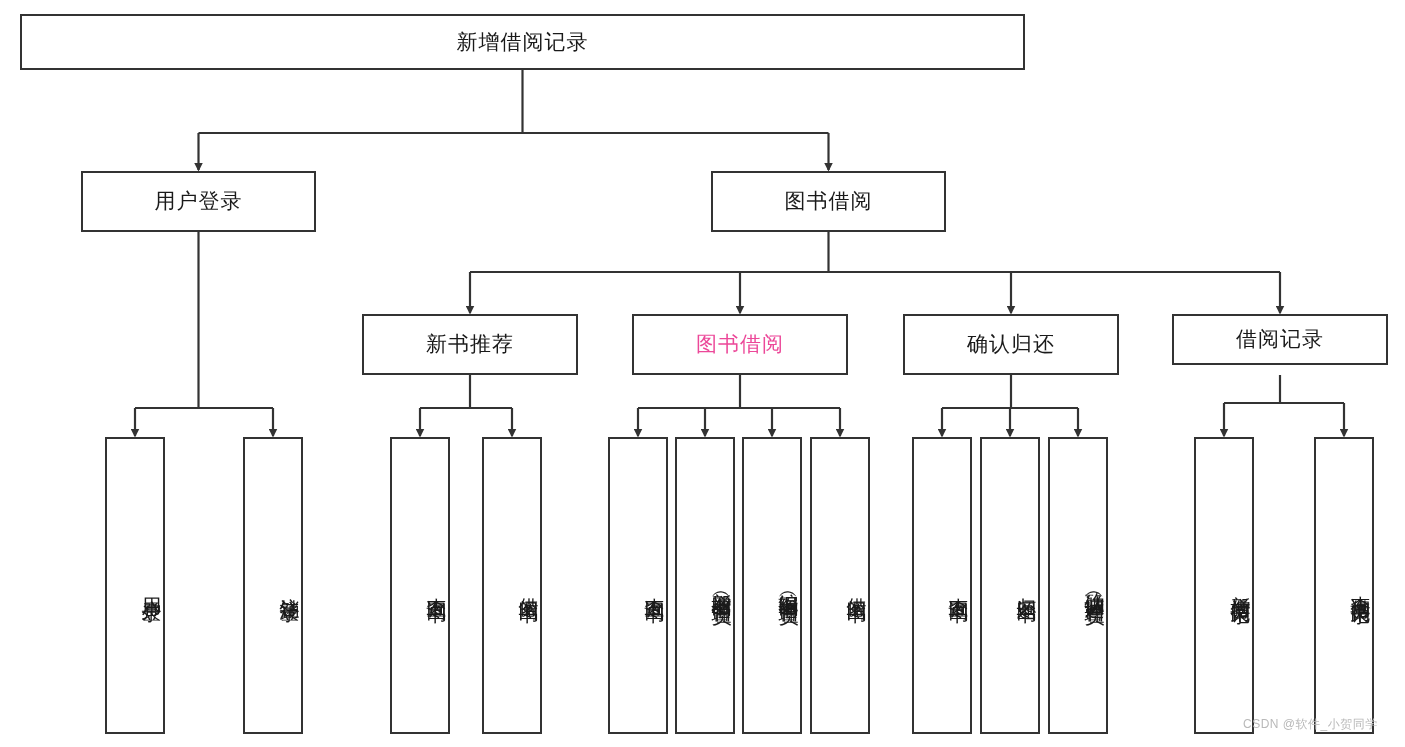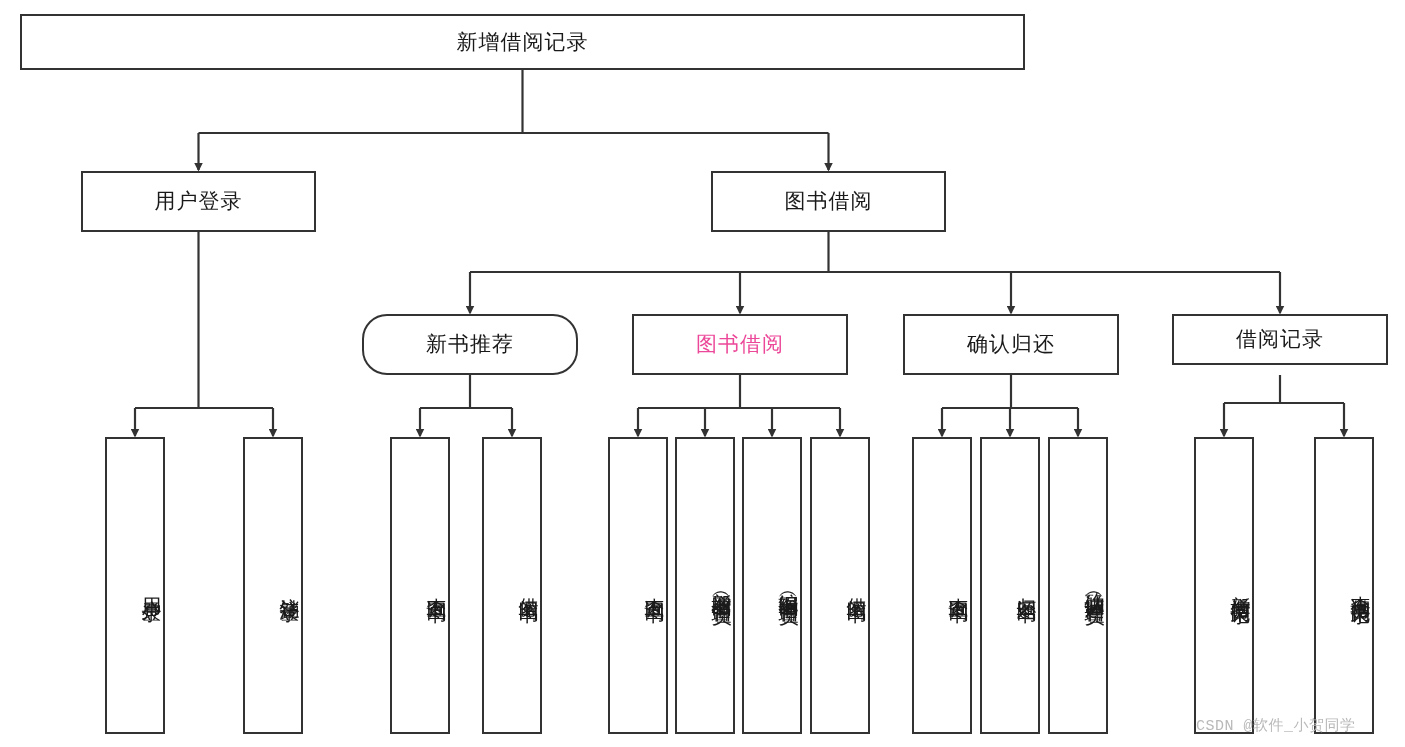--- a/index.html
+++ b/index.html
@@ -52,25 +52,26 @@
     align-items: flex-start;
     justify-content: center;
   }
   .node.vert > span {
     writing-mode: vertical-rl;
     text-orientation: upright;
     display: block;
   }
   .watermark {
     position: absolute;
-    font-size: 15px;
+    font-size: 12px;
     color: #b9b9b9;
     letter-spacing: 0.5px;
     white-space: nowrap;
-    font-family: Liberation Mono, monospace;
+    font-family: Liberation Sans, sans-serif;
+    margin-left: 47px;
   }
 </style>
 </head>
 <body>
 
 <div id="canvas">
   <svg id="edges" viewBox="0 0 1405 747" xmlns="http://www.w3.org/2000/svg">
     <defs>
       <marker id="arrowhead" markerWidth="9" markerHeight="9" refX="7.5" refY="4.5" orient="auto" markerUnits="userSpaceOnUse">
         <path d="M0,0 L9,4.5 L0,9 z" fill="#333333"></path>
@@ -116,21 +117,21 @@
   <div id="nodes">
       <div class="node horiz" style="left: 20px; top: 14px; width: 1005px; height: 56px; border-color: rgb(51, 51, 51); background: rgb(255, 255, 255); color: rgb(26, 26, 26);">
         <span>新增借阅记录</span>
       </div>
       <div class="node horiz" style="left: 81px; top: 171px; width: 235px; height: 61px; border-color: rgb(51, 51, 51); background: rgb(255, 255, 255); color: rgb(26, 26, 26);">
         <span>用户登录</span>
       </div>
       <div class="node horiz" style="left: 711px; top: 171px; width: 235px; height: 61px; border-color: rgb(51, 51, 51); background: rgb(255, 255, 255); color: rgb(26, 26, 26);">
         <span>图书借阅</span>
       </div>
-      <div class="node horiz" style="left: 362px; top: 314px; width: 216px; height: 61px; border-color: rgb(51, 51, 51); background: rgb(255, 255, 255); color: rgb(26, 26, 26); border-radius: 25px;">
+      <div class="node horiz" style="left: 362px; top: 314px; width: 216px; height: 61px; border-color: rgb(51, 51, 51); background: rgb(255, 255, 255); color: rgb(26, 26, 26);">
         <span>新书推荐</span>
       </div>
       <div class="node horiz" style="left: 632px; top: 314px; width: 216px; height: 61px; border-color: rgb(51, 51, 51); background: rgb(255, 255, 255); color: #ec4899;">
         <span>图书借阅</span>
       </div>
       <div class="node horiz" style="left: 903px; top: 314px; width: 216px; height: 61px; border-color: rgb(51, 51, 51); background: rgb(255, 255, 255); color: rgb(26, 26, 26);">
         <span>确认归还</span>
       </div>
       <div class="node horiz" style="left: 1172px; top: 314px; width: 216px; height: 51px; border-color: rgb(51, 51, 51); background: rgb(255, 255, 255); color: rgb(26, 26, 26);">
         <span>借阅记录</span>

